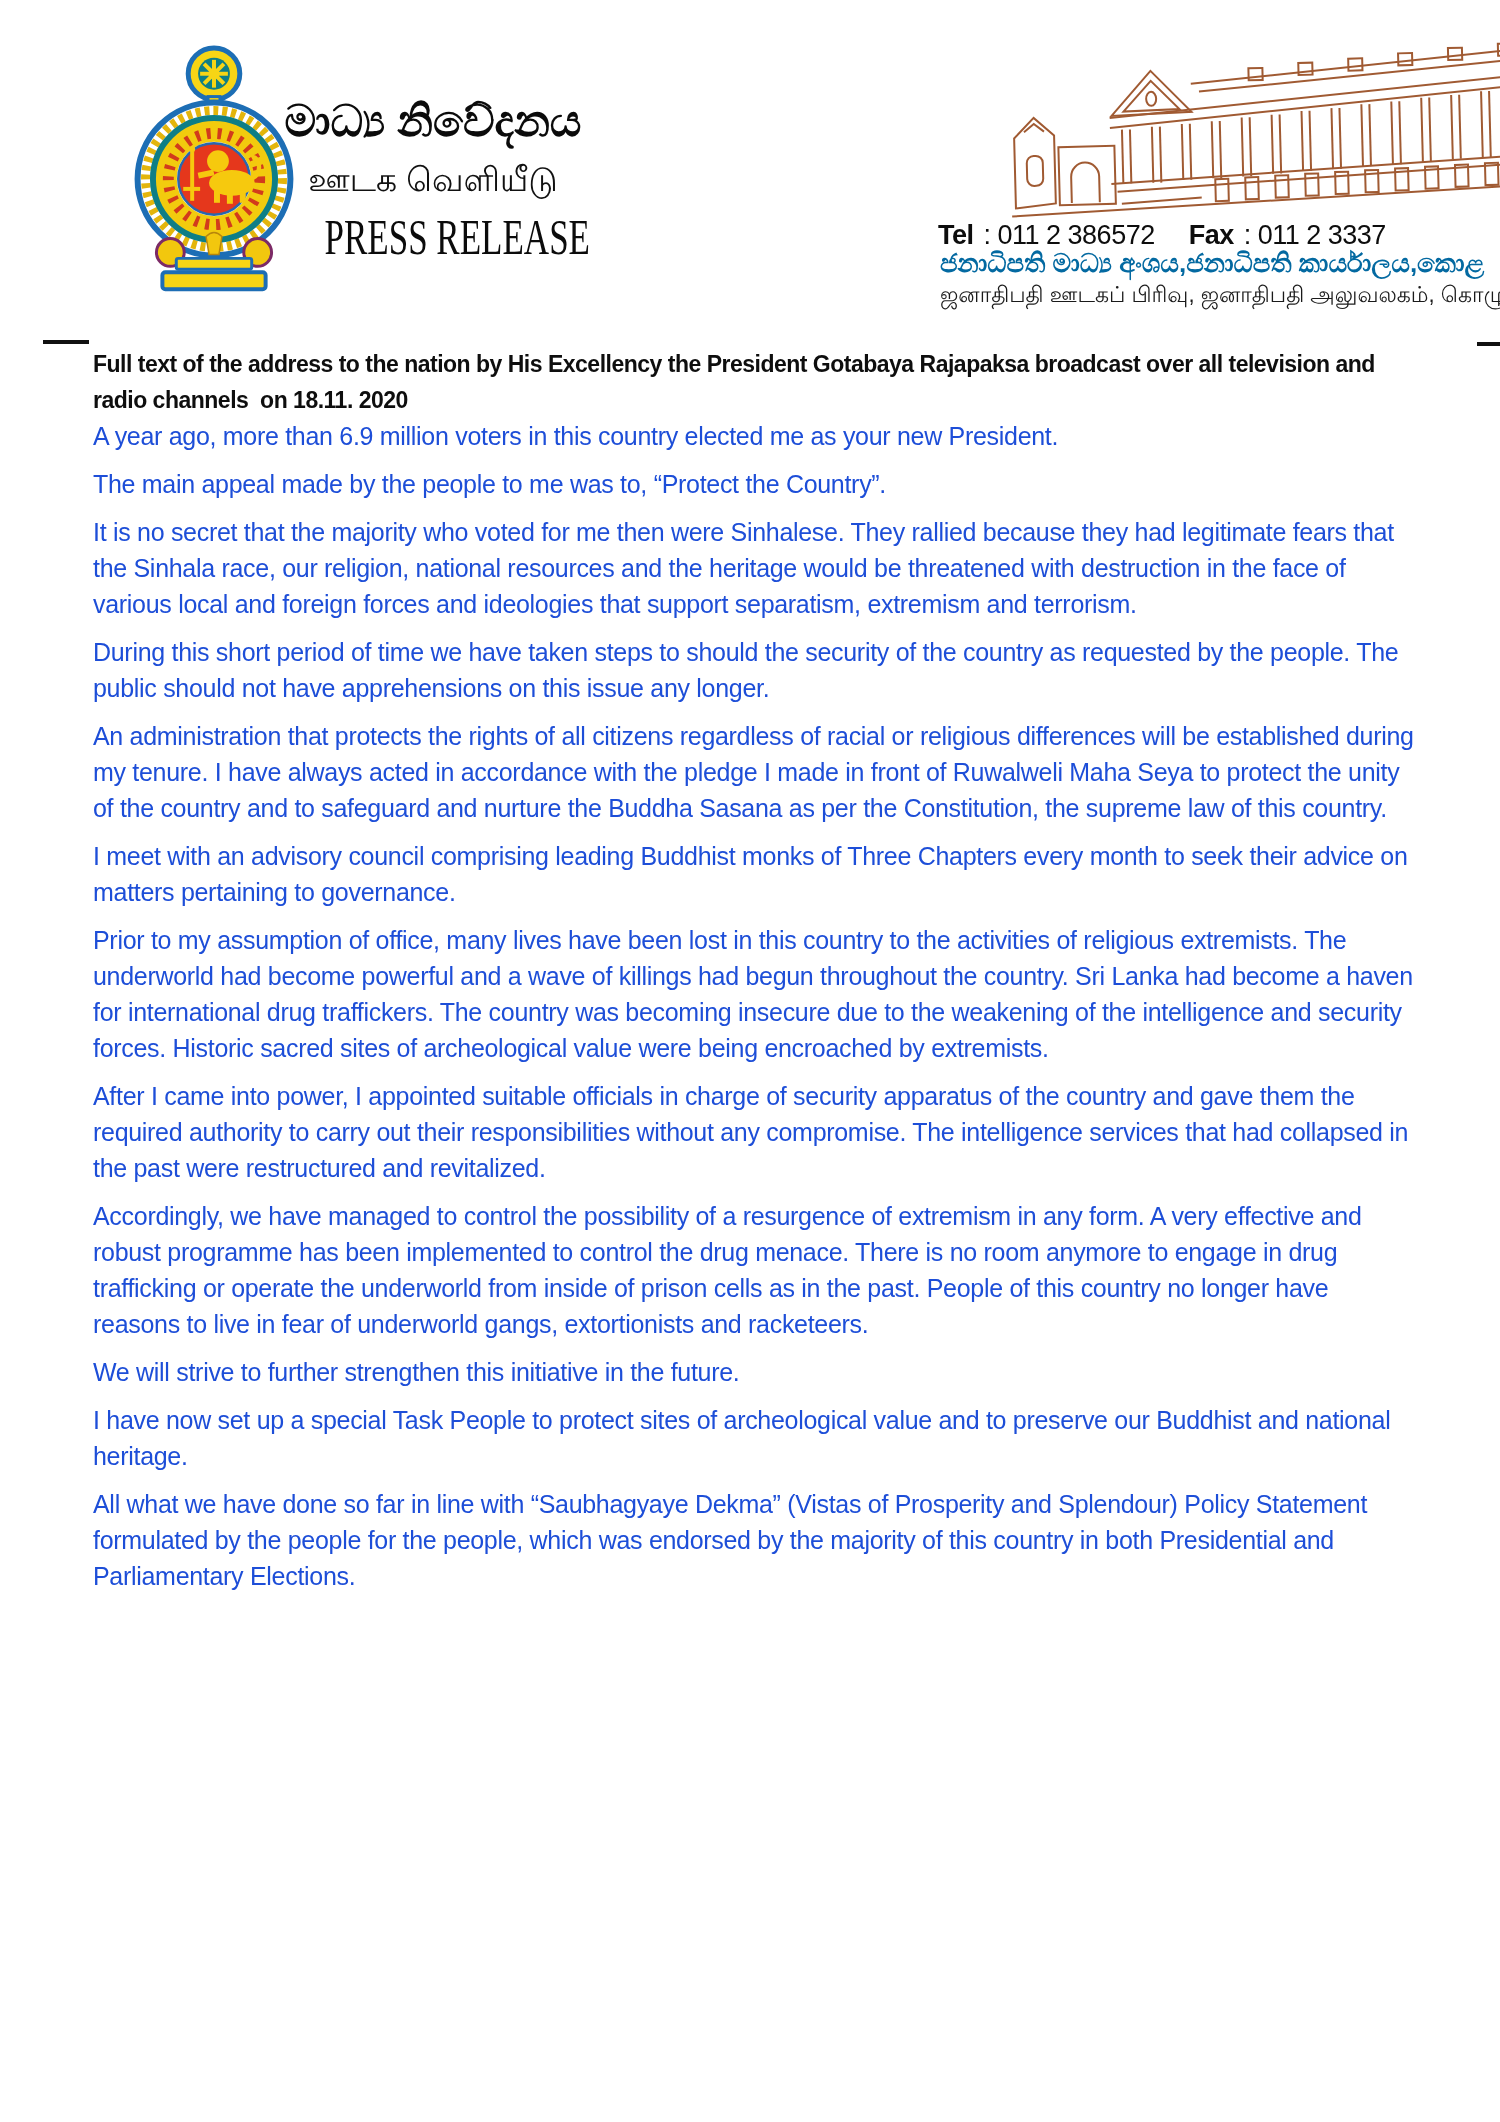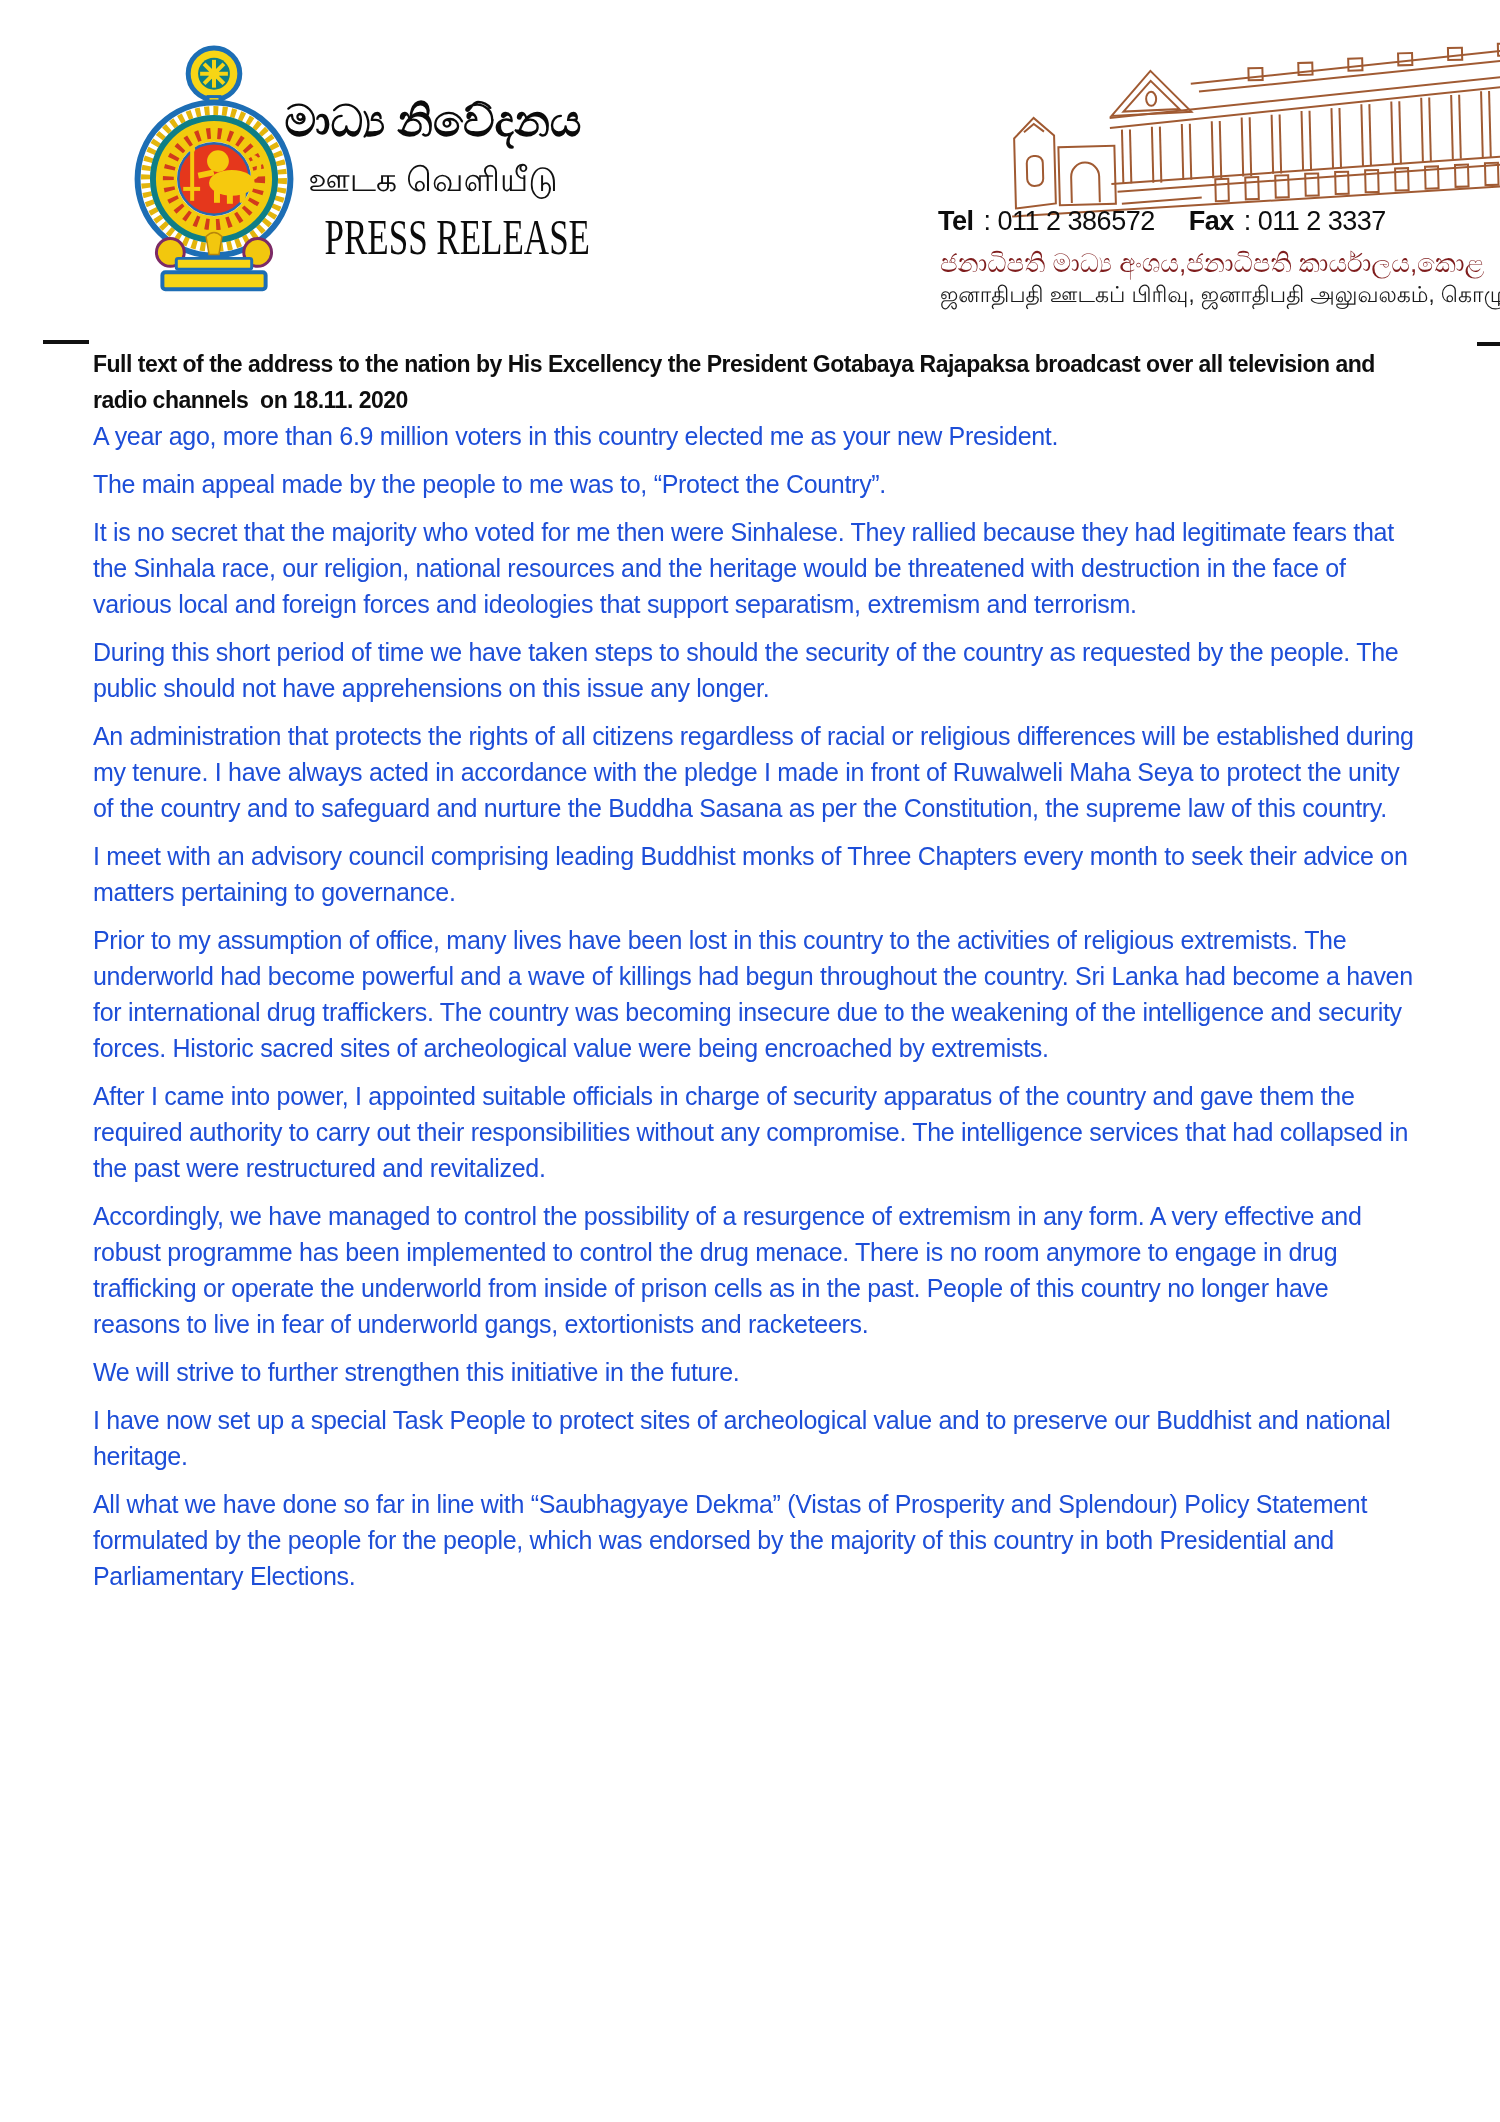--- a/index.html
+++ b/index.html
@@ -10,25 +10,25 @@
   }
   
   .emblem { position:absolute; left:130px; top:40px; }
   .masthead { position:absolute; left:278px; top:90px; width:310px; text-align:center; }
   .masthead .si { font-size:44px; font-weight:700; line-height:62px; white-space:nowrap; color:#0b0b0b; }
   .masthead .ta { font-size:33px; line-height:56px; white-space:nowrap; color:#111; }
   .masthead .en { font-family:"Liberation Serif", serif; font-size:50px; line-height:58px;
                   white-space:nowrap; letter-spacing:0px; transform:scaleX(.70);
                   transform-origin:50% 50%; color:#0b0b0b; }
   .building { position:absolute; left:1000px; top:30px; }
-  .contact-tel { position:absolute; left:938px; top:206px; font-size:27px; letter-spacing:-0.5px;
+  .contact-tel { position:absolute; left:938px; top:220px; font-size:27px; letter-spacing:-0.5px;
                  white-space:nowrap; color:#0d0d0d; font-weight:700; }
   .contact-tel .num { font-weight:400; margin-left:10px; }
   .contact-tel .gap { display:inline-block; width:34px; }
-  .dept-si { position:absolute; left:940px; top:248px; font-size:26px; font-weight:400; white-space:nowrap; color:#7f1d1d; }
+  .dept-si { position:absolute; left:940px; top:248px; font-size:26px; font-weight:700; white-space:nowrap; color:#0369a1; }
   .dept-ta { position:absolute; left:940px; top:282px; font-size:22px; white-space:nowrap; color:#1a1a1a; }
   .dept-en { position:absolute; left:940px; top:308px; font-size:24px; letter-spacing:-0.3px; white-space:nowrap; color:#121212; }
   .crop-mark { position:absolute; height:4px; background:#111; }
   .crop-left  { left:43px;  top:340px; width:46px; }
   .crop-right { left:1477px; top:342px; width:23px; }
   
   .main { position:absolute; left:93px; top:346px; width:1322px; }
   .doc-title { margin:0; font-size:23px; font-weight:700; line-height:36px;
                letter-spacing:-0.5px; white-space:pre-wrap; color:#0e0e0e; }
   .salutation { margin:80px 0 70px 0; font-size:25px; line-height:36px; letter-spacing:-0.3px; }

